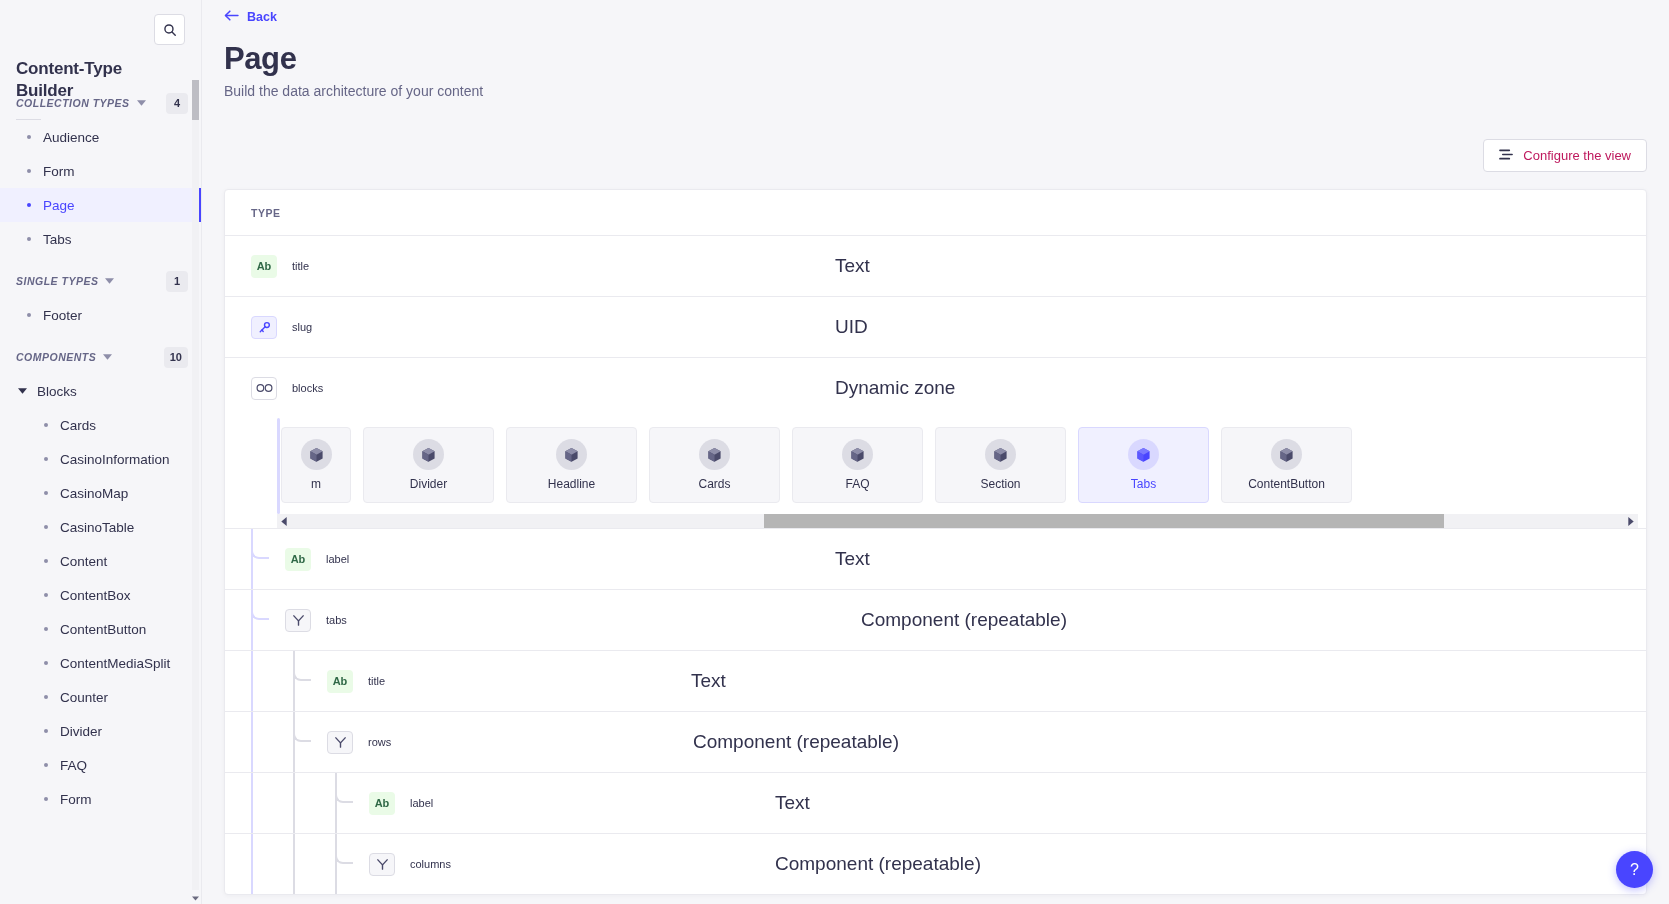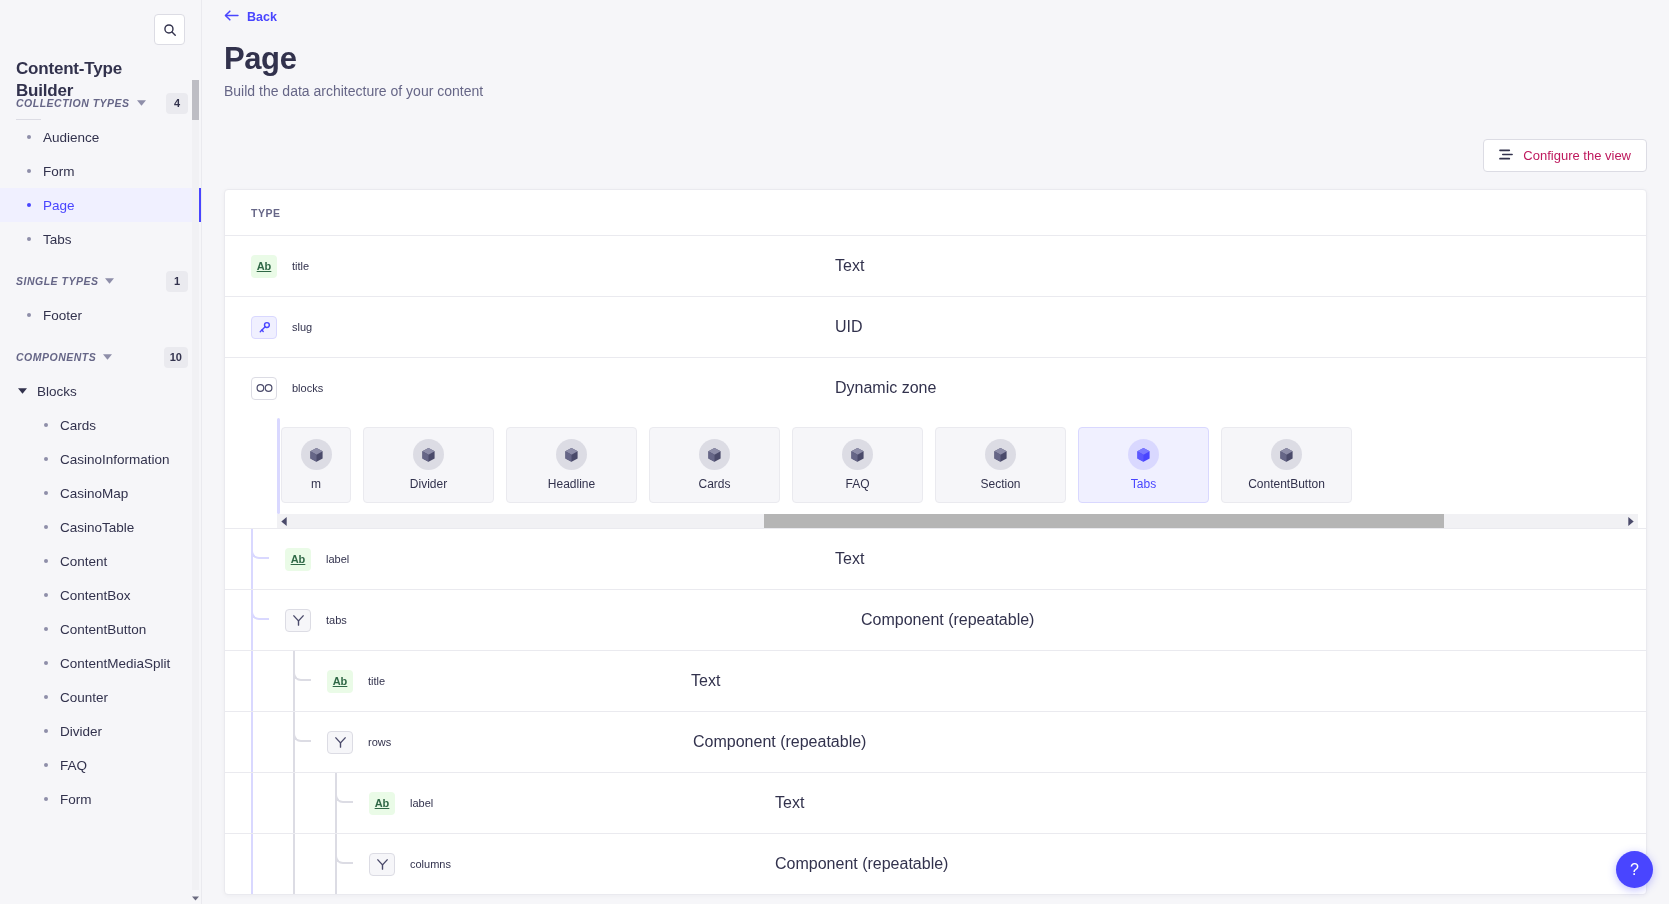--- a/index.html
+++ b/index.html
@@ -120,29 +120,29 @@
   }
   .th.name { width: 584px; }
 
   .row {
     display: flex; align-items: center; height: 61px;
     padding: 0 26px; border-top: 1px solid #eaeaef;
     position: relative;
   }
   .row .cell-name { display: flex; align-items: center; }
   .row .fname { font-size: 11px; color: #32324d; margin-left: 15px; }
-  .row .ftype { font-size: 16px; color: #32324d; }
+  .row .ftype { font-size: 19px; color: #32324d; }
 
   
   .badge {
     width: 26px; height: 23px; border-radius: 4px;
     display: flex; align-items: center; justify-content: center;
     flex: 0 0 26px;
   }
-  .badge.text { background: #eafbe7; color: #2f6846; font-size: 11px; font-weight: 700; text-decoration: underline; }
+  .badge.text { background: #eafbe7; color: #2f6846; font-size: 11px; font-weight: 700; }
   .badge.uid  { background: #f0f0ff; border: 1px solid #d9d8ff; }
   .badge.dz   { background: #ffffff; border: 1px solid #dcdce4; color: #4a4a6a; }
   .badge.comp { background: #f6f6f9; border: 1px solid #dcdce4; }
 
   
   .dz-wrap { position: relative; padding: 0 0 0 26px; border-top: 0; }
   .dz-strip {
     display: flex; gap: 12px; padding: 6px 0 8px 30px;
     position: relative; overflow: hidden; height: 96px; align-items: center;
   }

